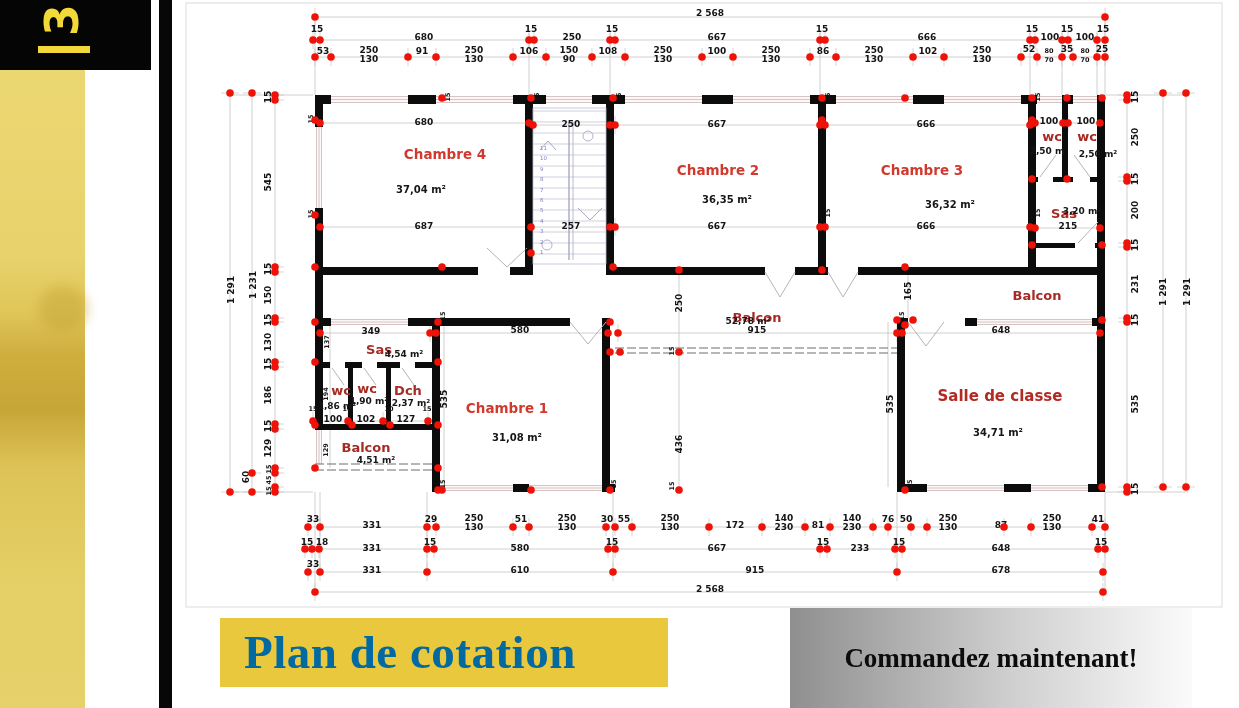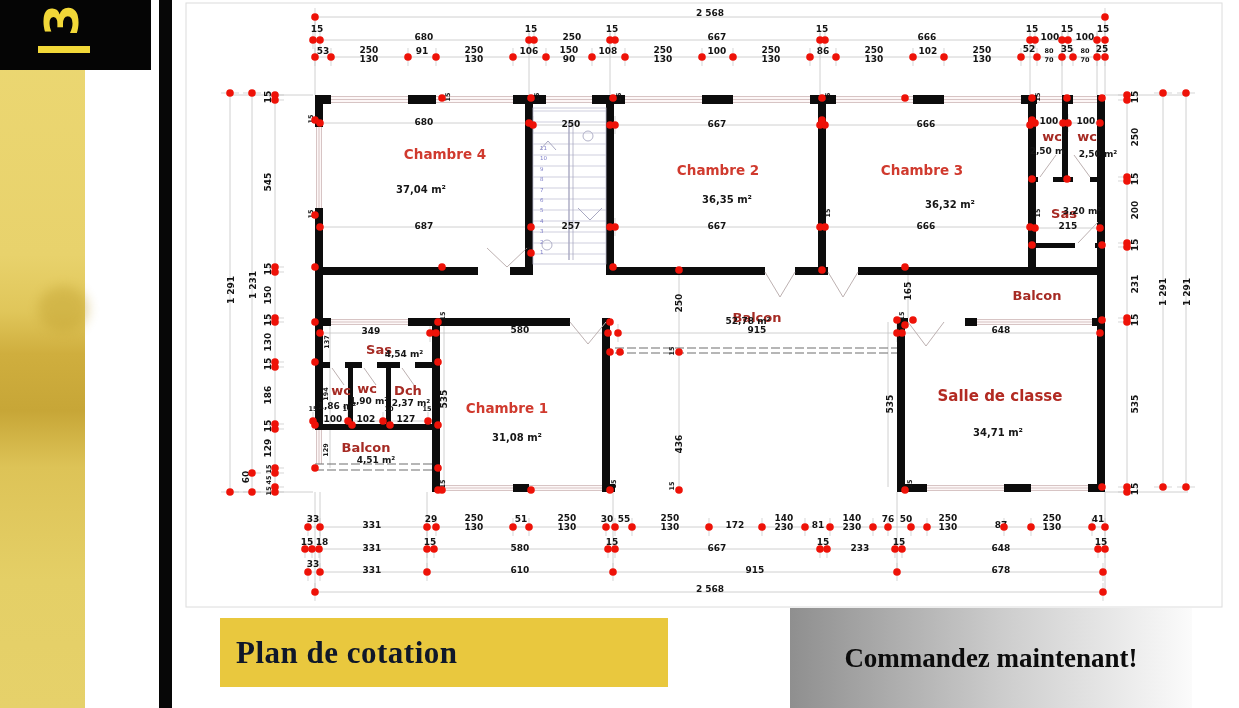--- a/index.html
+++ b/index.html
@@ -9,22 +9,22 @@
     background:linear-gradient(180deg,#ecd873 0%,#e8d26c 36%,#e0c65a 44%,#cfae3e 50%,#c7a637 58%,#ddc357 66%,#e4cf66 82%,#e6d16a 100%);}
   .photo-blob{position:absolute;left:38px;top:286px;width:50px;height:46px;border-radius:50%;
     background:#c2a232;opacity:.45;filter:blur(6px);}
   .logo-box{position:absolute;left:0;top:0;width:151px;height:70px;background:#050505;z-index:3;}
   .logo-glyph{position:absolute;left:30px;top:-8px;width:64px;height:56px;color:#f2d838;
     font:bold 46px/56px "DejaVu Sans",sans-serif;text-align:center;transform:rotate(-90deg);}
   .logo-underline{position:absolute;left:38px;top:46px;width:52px;height:7px;background:#f2d838;}
   .vbar{position:absolute;left:159px;top:0;width:13px;height:708px;background:#070707;z-index:2;}
   #plan-svg{position:absolute;left:0;top:0;z-index:1;}
   .title-box{position:absolute;left:220px;top:618px;width:448px;height:69px;background:#e9c83e;z-index:4;}
-  .title-text{font-family:"Liberation Serif",serif;font-weight:bold;font-size:31px;line-height:69px;
-    color:#0f172a;padding-left:16px;letter-spacing:.5px;white-space:nowrap;}
+  .title-text{font-family:"Liberation Serif",serif;font-weight:bold;font-size:47px;line-height:69px;
+    color:#0369a1;padding-left:24px;letter-spacing:.5px;white-space:nowrap;}
   .promo-box{position:absolute;left:790px;top:608px;width:402px;height:100px;z-index:4;
     background:linear-gradient(90deg,#8f8f8f 0%,#cfcfcf 55%,#fbfbfb 100%);
     display:flex;flex-direction:row;justify-content:center;align-items:center;}
   .promo-line{font-family:"Liberation Serif",serif;font-weight:bold;font-size:27px;line-height:37px;
     color:#0c0c0c;white-space:nowrap;}
   text{font-family:"DejaVu Sans",sans-serif;}
 </style>
 </head>
 <body>
 

